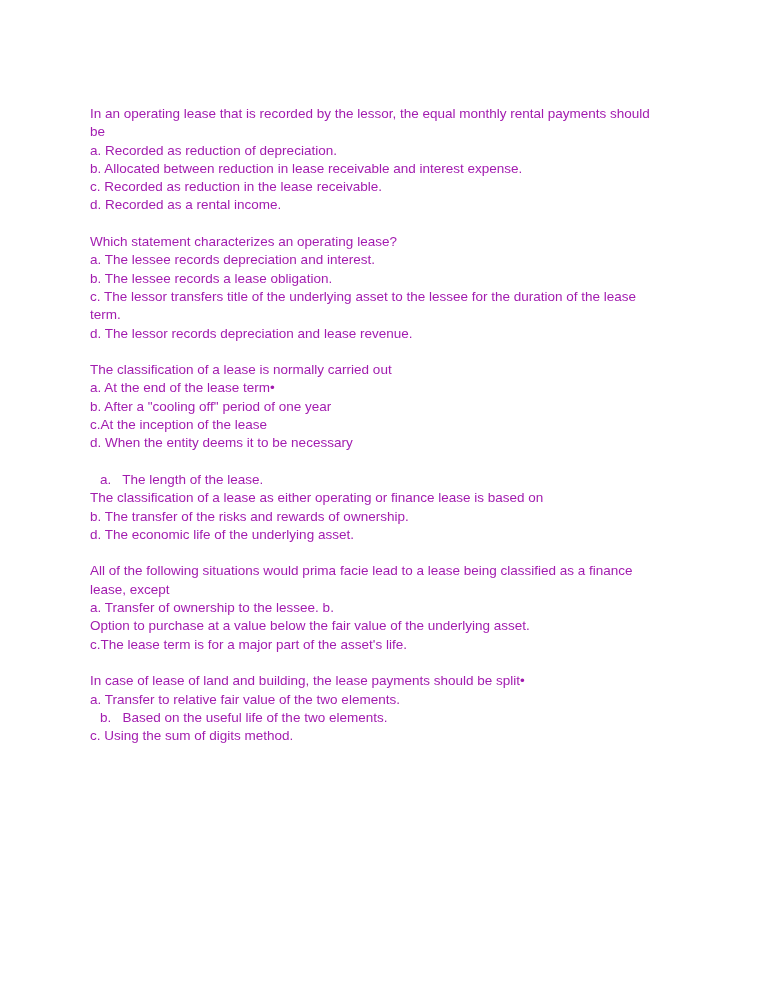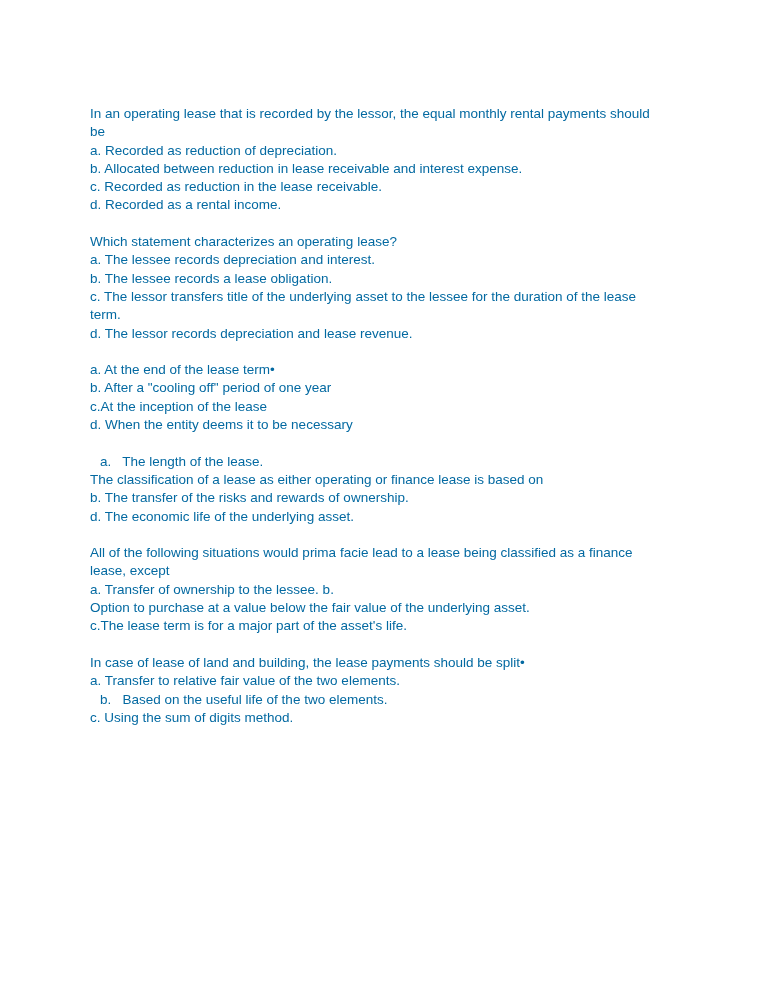--- a/index.html
+++ b/index.html
@@ -13,21 +13,21 @@
     overflow: hidden;
   }
   .page {
     box-sizing: border-box;
     width: 768px;
     height: 994px;
     padding: 105px 88px 0 90px;
     font-family: "Liberation Sans", sans-serif;
     font-size: 13.5px;
     line-height: 18.3px;
-    color: #0369a1;
+    color: #a21caf;
   }
   section.question {
     margin: 0;
   }
   section.question + section.question {
     margin-top: 18.3px;
   }
   section.question.gap-large {
     margin-top: 36.6px;
   }
@@ -56,20 +56,21 @@
   <section class="question">
     <p class="line">Which statement characterizes an operating lease?</p>
     <p class="line">a. The lessee records depreciation and interest.</p>
     <p class="line">b. The lessee records a lease obligation.</p>
     <p class="line">c. The lessor transfers title of the underlying asset to the lessee for the duration of the lease</p>
     <p class="line">term.</p>
     <p class="line">d. The lessor records depreciation and lease revenue.</p>
   </section>
 
   <section class="question">
+    <p class="line">The classification of a lease is normally carried out</p>
     <p class="line">a. At the end of the lease term•</p>
     <p class="line">b. After a "cooling off" period of one year</p>
     <p class="line">c.At the inception of the lease</p>
     <p class="line">d. When the entity deems it to be necessary</p>
   </section>
 
   <section class="question">
     <p class="line indent">a.   The length of the lease.</p>
     <p class="line">The classification of a lease as either operating or finance lease is based on</p>
     <p class="line">b. The transfer of the risks and rewards of ownership.</p>

